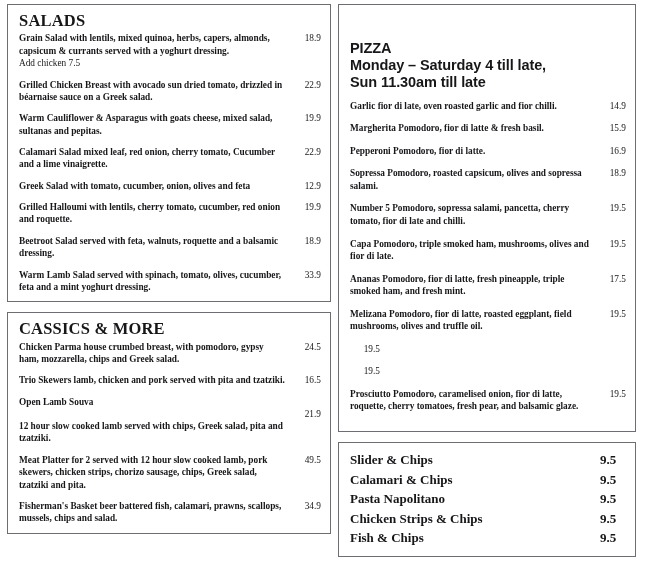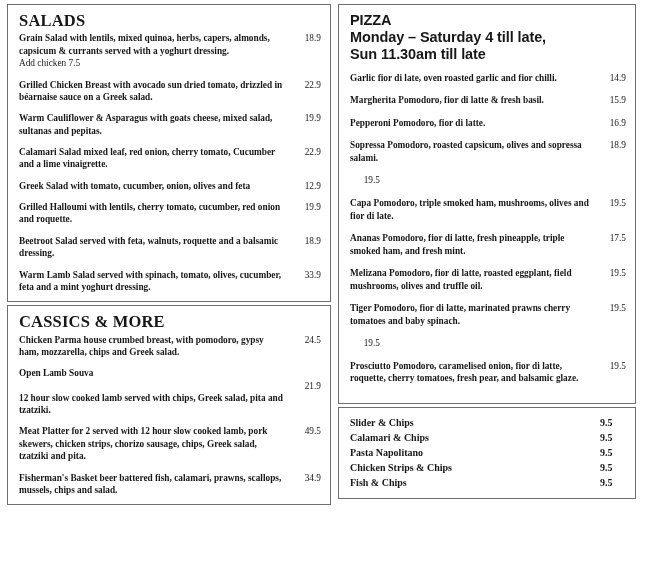--- a/index.html
+++ b/index.html
@@ -22,21 +22,21 @@
     box-sizing: border-box;
     padding: 4px 13px 4px 7px;
     display: flex;
     gap: 7px;
     align-items: flex-start;
   }
 
   .column {
     display: flex;
     flex-direction: column;
-    gap: 3px;
+    gap: 10px;
     border-radius: 14px;
   }
   .column-left  { width: 324px; }
   .column-right { width: 298px; }
 
   .panel {
     border: 1px solid #6d6d72;
     box-sizing: border-box;
     padding: 7px 9px 8px 11px;
     background: #ffffff;
@@ -54,20 +54,21 @@
   .section-title-sans {
     font-family: "Liberation Sans", "DejaVu Sans", sans-serif;
     font-weight: bold;
     font-size: 14.5px;
     letter-spacing: -0.1px;
     line-height: 1.12;
     margin: 0;
   }
   .pizza-head {
     margin-bottom: 9px;
+    margin-top: 28px;
   }
   .pizza-head .section-title-sans + .section-title-sans { margin-top: 1px; }
 
   .kids-head {
     margin: 0 0 1px 0;
     display: flex;
     align-items: baseline;
     gap: 5px;
   }
   .kids-head .kids-word {
@@ -115,21 +116,21 @@
     font-family: "Liberation Serif", "DejaVu Serif", serif;
     margin-bottom: 10px;
     line-height: 1.35;
   }
   .pizza-list .item-price { width: 30px; }
 
   
   .kids-row {
     display: flex;
     align-items: flex-start;
-    font-size: 10px;
+    font-size: 13px;
     font-weight: bold;
     line-height: 1.5;
   }
   .kids-row .kids-name { flex: 1 1 auto; }
   .kids-row .kids-price {
     flex: 0 0 auto;
     width: 26px;
     text-align: left;
     font-weight: bold;
   }
@@ -178,20 +179,24 @@
           </div>
         </div>
     </div>
 
     <div class="panel">
       <div class="section-title">CASSICS &amp; MORE</div>
       <div class="items" id="classics-list">
           <div class="item">
             <div class="item-body"><span class="item-name">Chicken Parma</span><span class="item-desc"> house crumbed breast, with pomodoro, gypsy ham, mozzarella, chips and Greek salad.</span></div>
             <div class="item-price">24.5</div>
+          </div>
+          <div class="item">
+            <div class="item-body"><span class="item-name">Trio Skewers</span><span class="item-desc"> lamb, chicken and pork served with pita and tzatziki.</span></div>
+            <div class="item-price">16.5</div>
           </div>
           <div class="item item-stacked">
             <div class="item-body"><span class="item-name">Open Lamb Souva</span><span class="item-desc">12 hour slow cooked lamb served with chips, Greek salad, pita and tzatziki.</span></div>
             <div class="item-price">21.9</div>
           </div>
           <div class="item">
             <div class="item-body"><span class="item-name">Meat Platter for 2</span><span class="item-desc"> served with 12 hour slow cooked lamb, pork skewers, chicken strips, chorizo sausage, chips, Greek salad, tzatziki and pita.</span></div>
             <div class="item-price">49.5</div>
           </div>
           <div class="item">
@@ -222,36 +227,36 @@
           </div>
           <div class="item">
             <div class="item-body"><span class="item-name">Pepperoni</span><span class="item-desc"> Pomodoro, fior di latte.</span></div>
             <div class="item-price">16.9</div>
           </div>
           <div class="item">
             <div class="item-body"><span class="item-name">Sopressa</span><span class="item-desc"> Pomodoro,  roasted capsicum, olives and sopressa salami.</span></div>
             <div class="item-price">18.9</div>
           </div>
           <div class="item">
+            <div class="item-body"><span class="item-name">Number 5</span><span class="item-desc"> Pomodoro, sopressa  salami, pancetta, cherry  tomato, fior di late and chilli.</span></div>
             <div class="item-price">19.5</div>
           </div>
           <div class="item">
             <div class="item-body"><span class="item-name">Capa</span><span class="item-desc"> Pomodoro, triple smoked ham, mushrooms, olives and fior di late.</span></div>
             <div class="item-price">19.5</div>
           </div>
           <div class="item">
             <div class="item-body"><span class="item-name">Ananas</span><span class="item-desc"> Pomodoro, fior di latte, fresh pineapple, triple smoked ham, and fresh mint.</span></div>
             <div class="item-price">17.5</div>
           </div>
           <div class="item">
             <div class="item-body"><span class="item-name">Melizana</span><span class="item-desc"> Pomodoro, fior di latte, roasted eggplant, field mushrooms, olives and truffle oil.</span></div>
             <div class="item-price">19.5</div>
           </div>
           <div class="item">
-            <div class="item-body"><span class="item-name">Tiger</span><span class="item-desc"> Pomodoro, fior di latte, marinated prawns cherry tomatoes and baby spinach.</span></div>
             <div class="item-price">19.5</div>
           </div>
           <div class="item">
             <div class="item-price">19.5</div>
           </div>
           <div class="item">
             <div class="item-body"><span class="item-name">Prosciutto</span><span class="item-desc"> Pomodoro, caramelised onion, fior di latte, roquette, cherry tomatoes, fresh pear, and balsamic glaze.</span></div>
             <div class="item-price">19.5</div>
           </div>
         </div>

